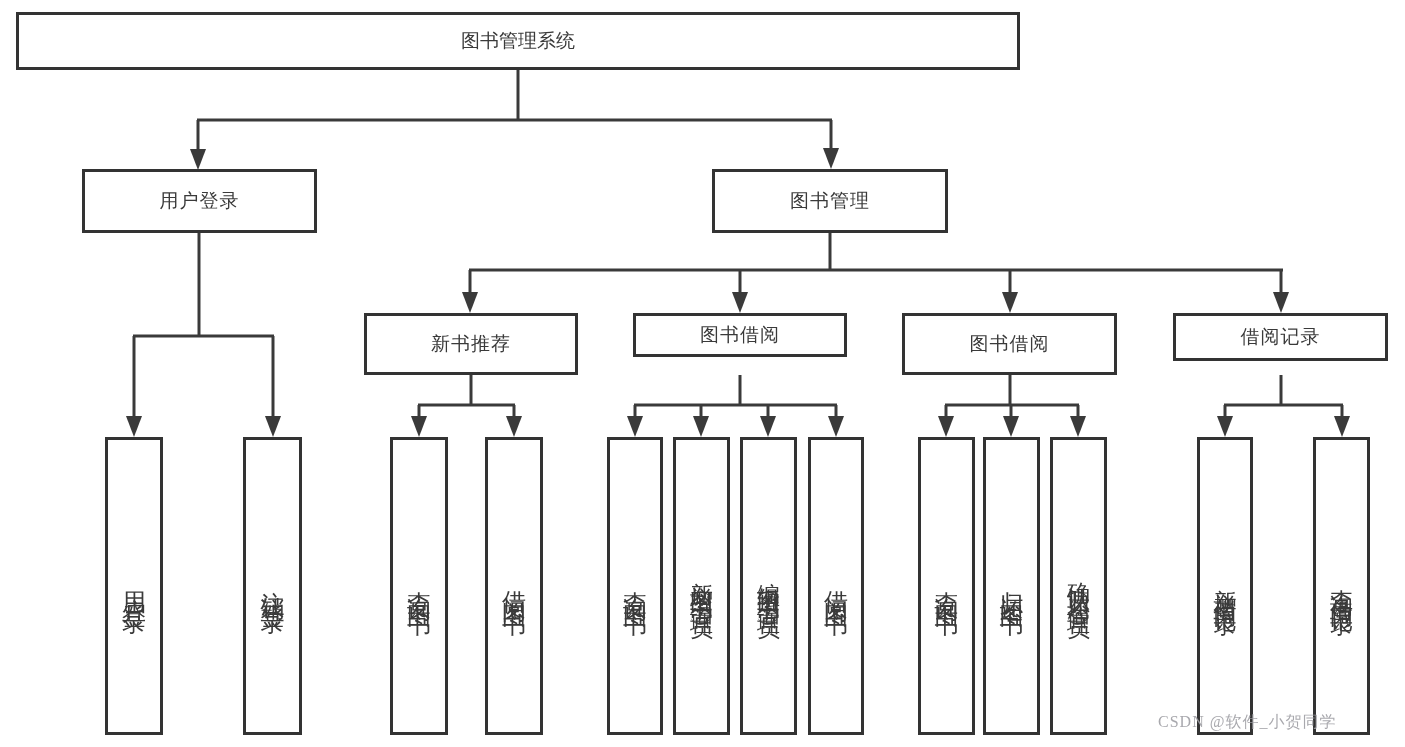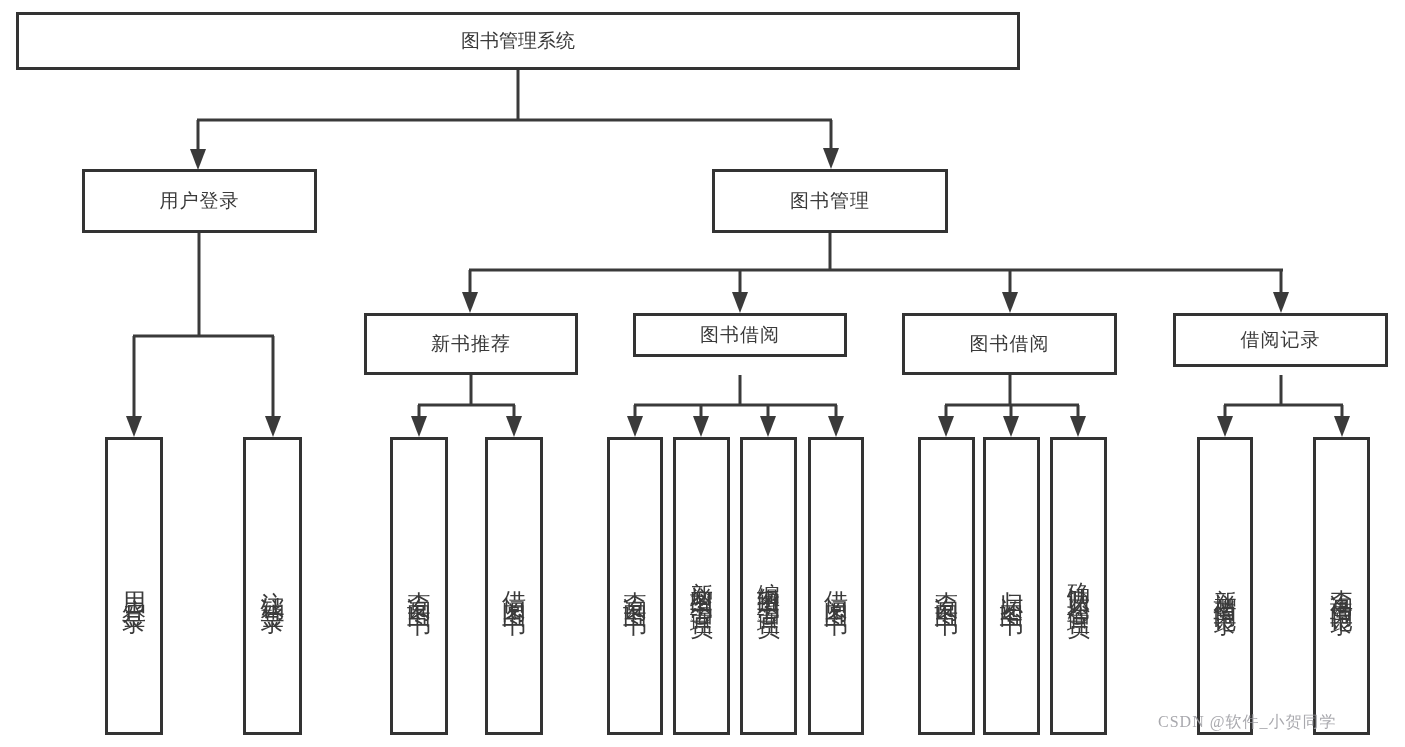--- a/index.html
+++ b/index.html
@@ -125,21 +125,21 @@
   </svg>
 
   <div class="box root" style="left:16px;top:12px;width:1004px;height:58px;">图书管理系统</div>
 
   <div class="box hbox" style="left:82px;top:169px;width:235px;height:64px;">用户登录</div>
   <div class="box hbox" style="left:364px;top:313px;width:214px;height:62px;">新书推荐</div>
 
   <div class="box hbox" style="left:712px;top:169px;width:236px;height:64px;">图书管理</div>
   <div class="box hbox" style="left:633px;top:313px;width:214px;height:44px;">图书借阅</div>
   <div class="box hbox" style="left:902px;top:313px;width:215px;height:62px;">图书借阅</div>
-  <div class="box hbox" style="left:1173px;top:313px;width:215px;height:54px;">借阅记录</div>
+  <div class="box hbox" style="left:1173px;top:313px;width:215px;height:48px;">借阅记录</div>
 
   <div class="box leaf" style="left:105px;top:437px;width:58px;height:298px;">用户登录</div>
   <div class="box leaf" style="left:243px;top:437px;width:59px;height:298px;">注销登录</div>
 
   <div class="box leaf" style="left:390px;top:437px;width:58px;height:298px;">查询图书</div>
   <div class="box leaf" style="left:485px;top:437px;width:58px;height:298px;">借阅图书</div>
 
   <div class="box leaf" style="left:607px;top:437px;width:56px;height:298px;">查询图书</div>
   <div class="box leaf long" style="left:673px;top:437px;width:57px;height:298px;">新增图书（管理员）</div>
   <div class="box leaf long" style="left:740px;top:437px;width:57px;height:298px;">编辑图书（管理员）</div>

